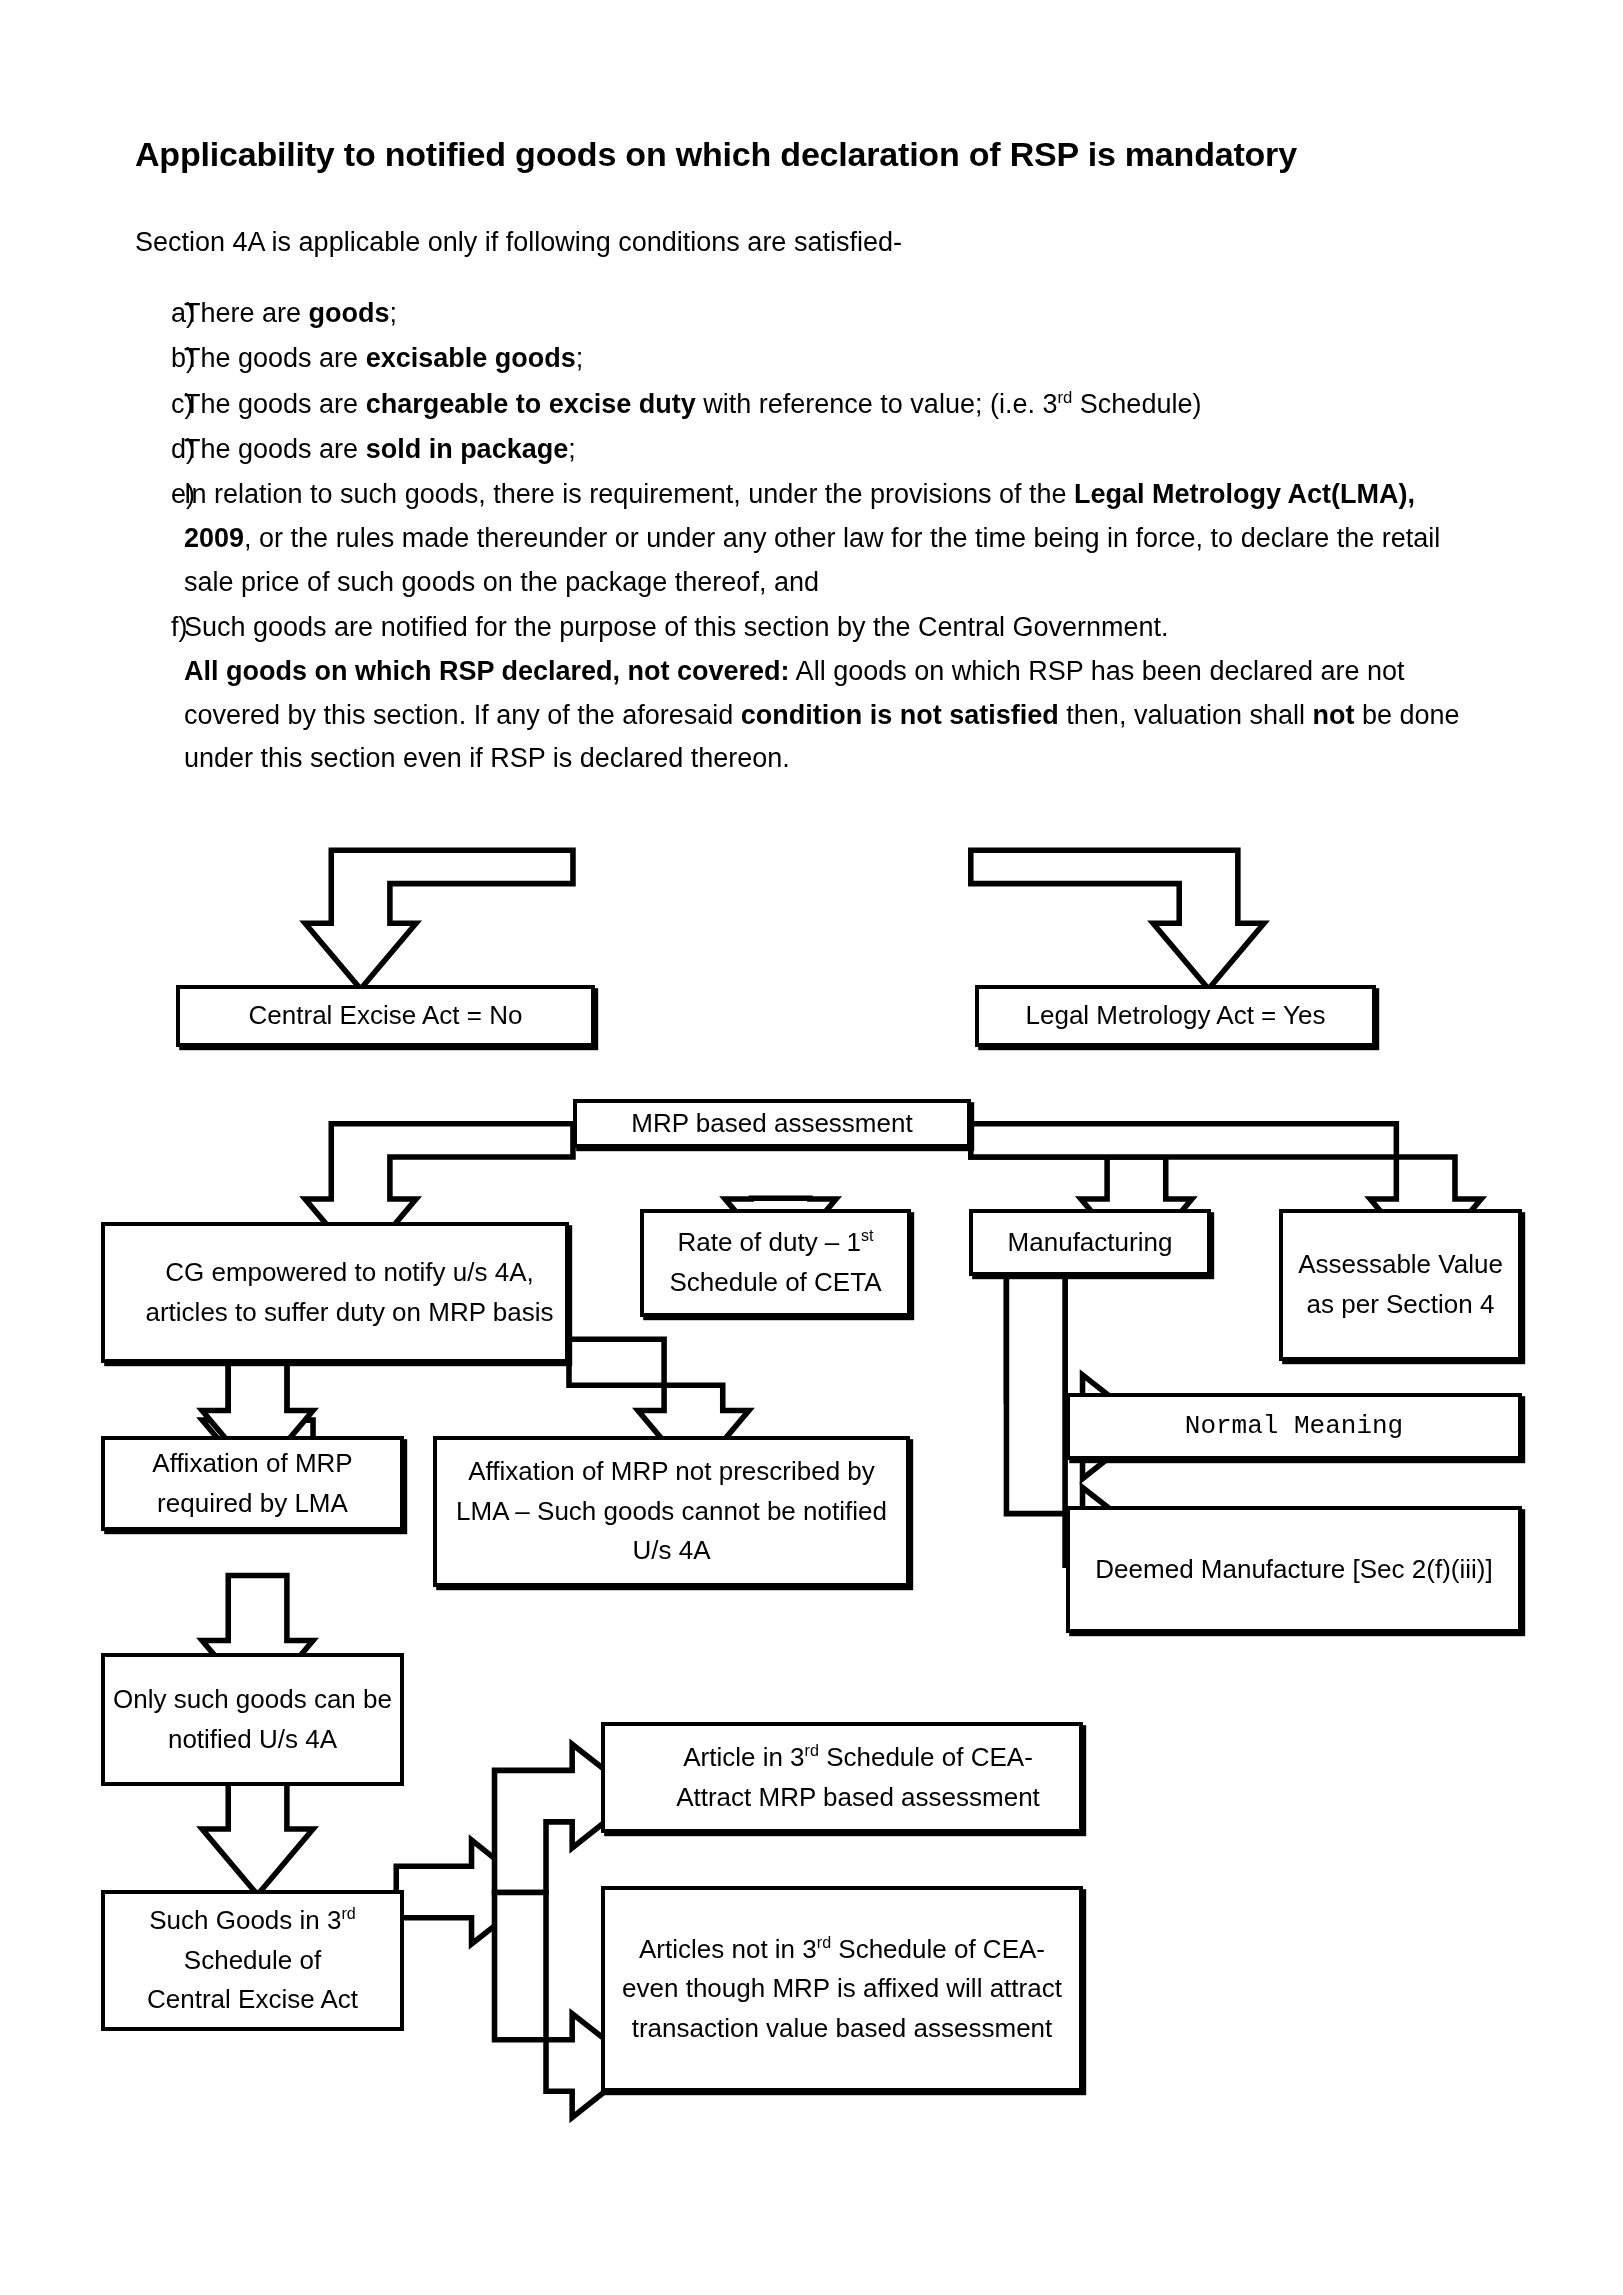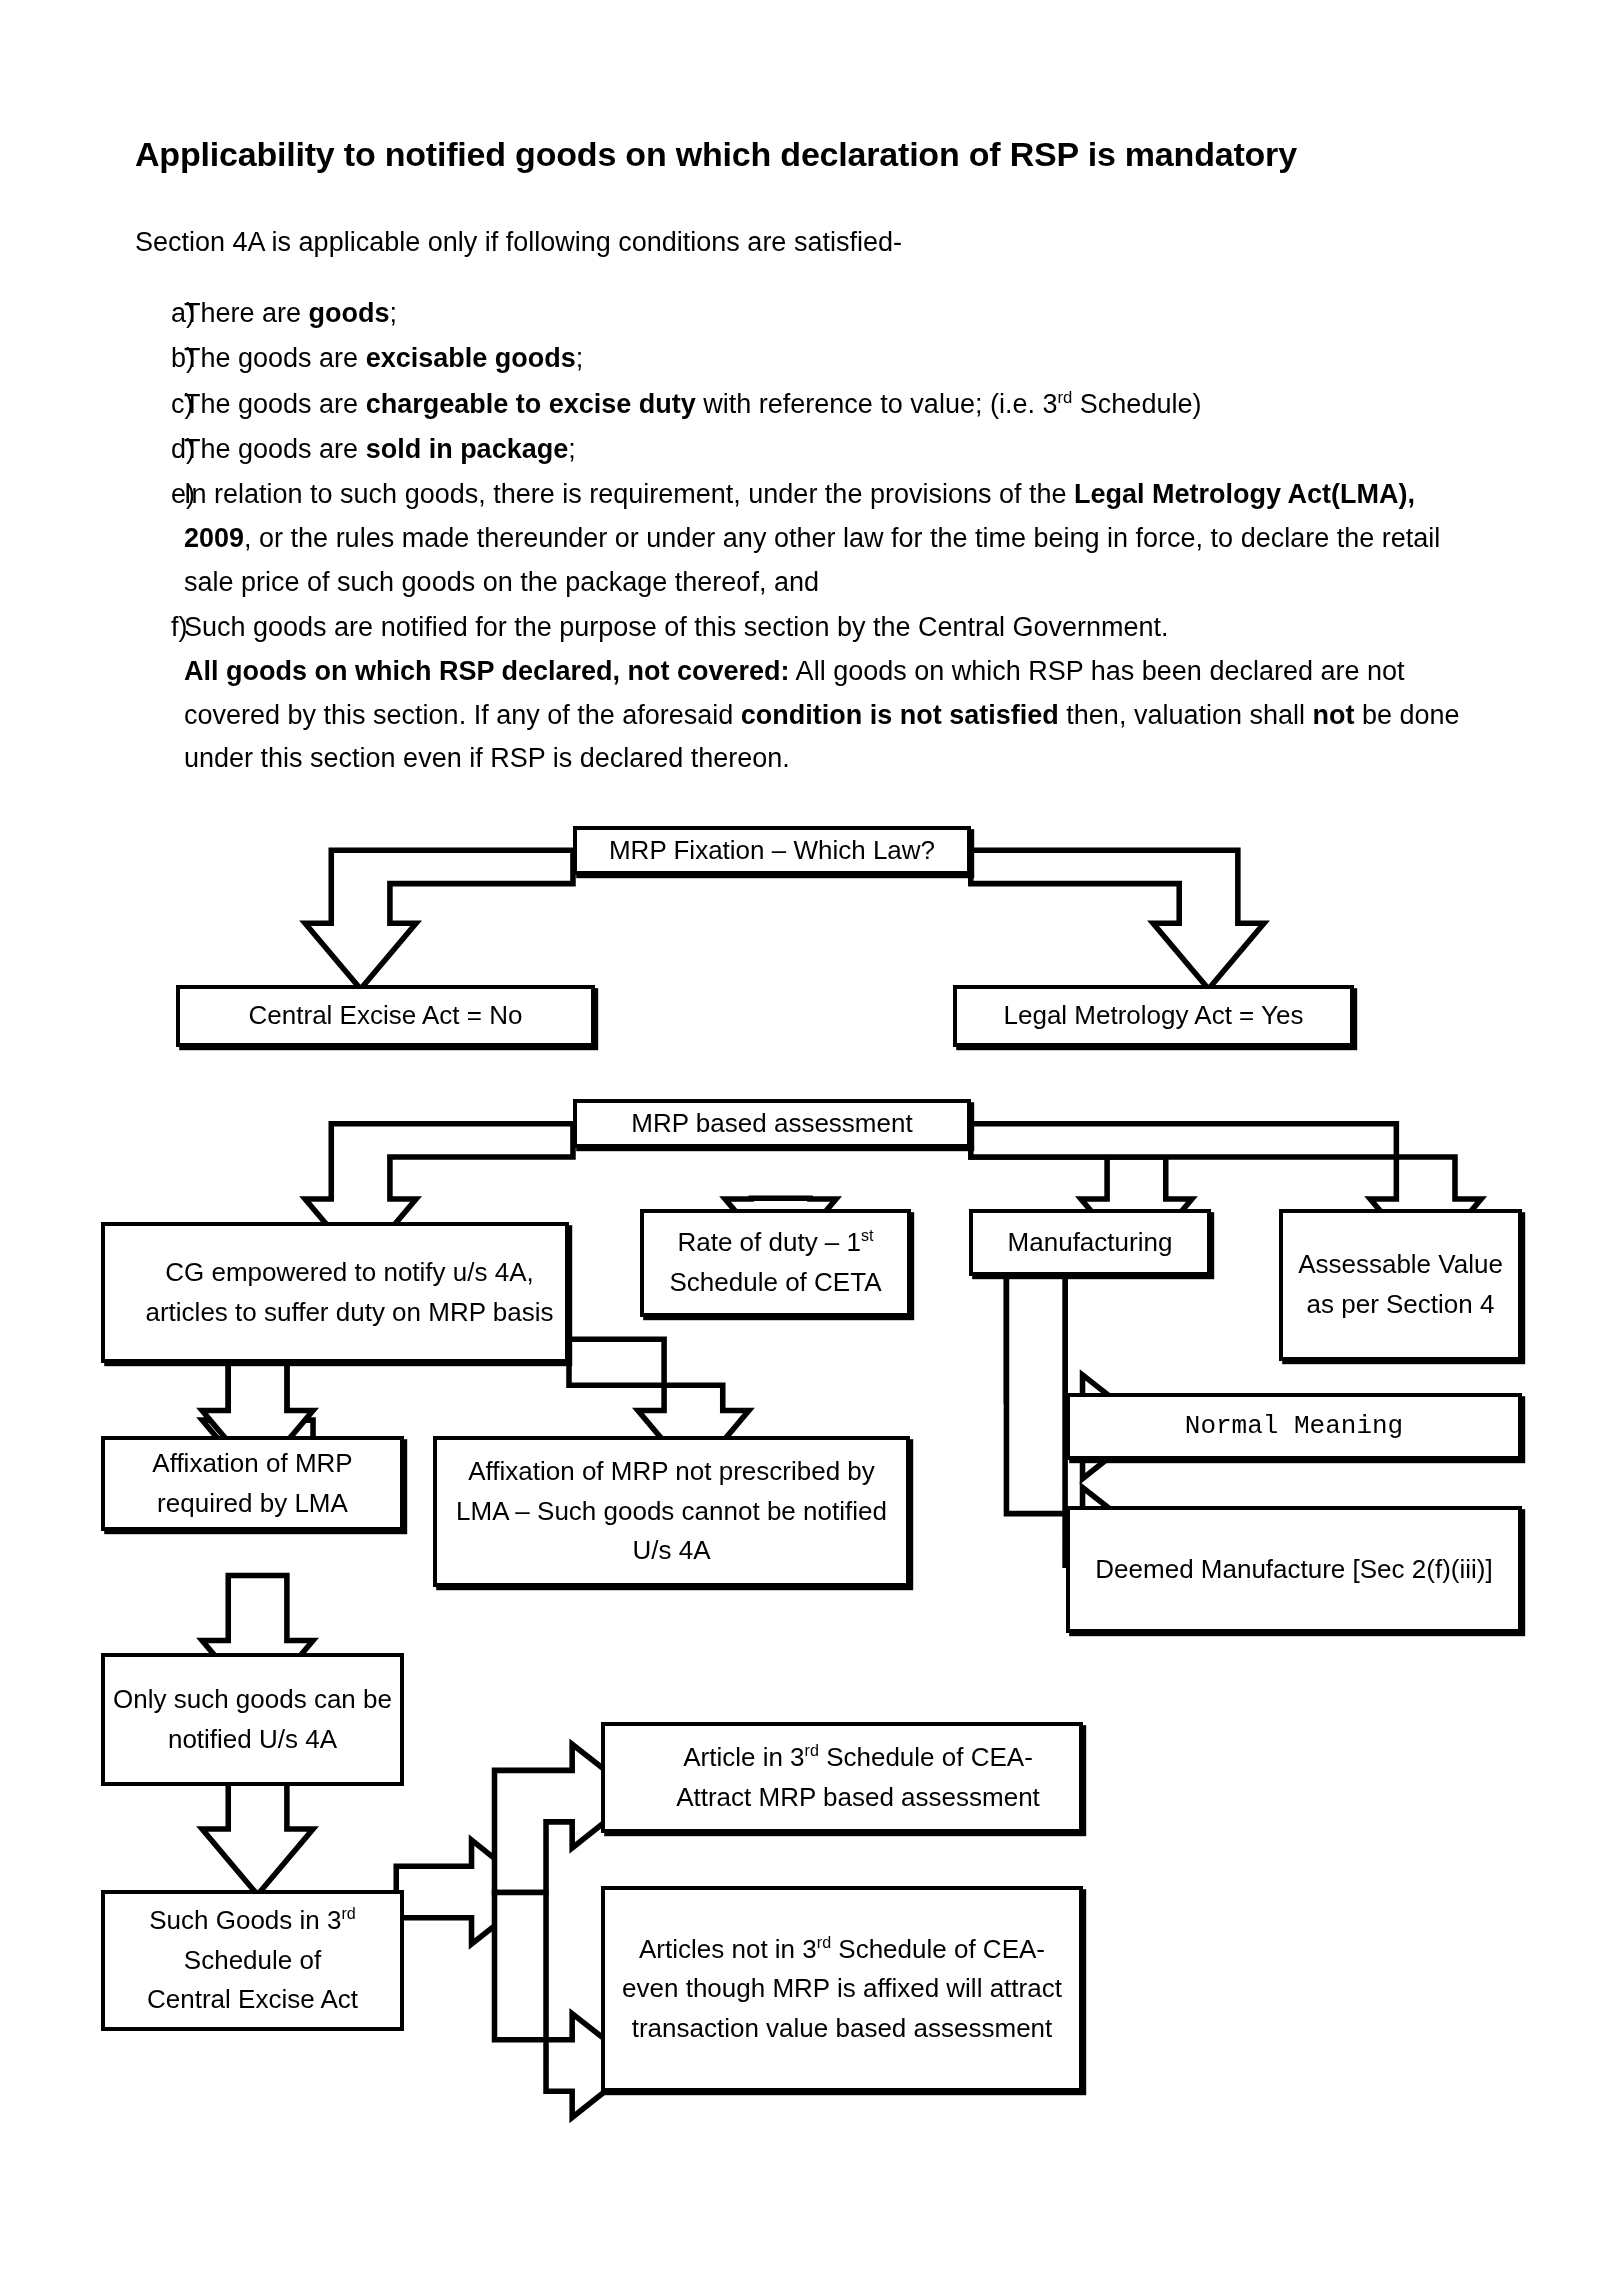--- a/index.html
+++ b/index.html
@@ -178,29 +178,26 @@
 
       <path d="M 288,2250 L 288,2308 L 255,2308 L 325,2391 L 395,2308 L 362,2308 L 362,2250 Z"></path>
 
       <path d="M 500,2355 L 595,2355 L 595,2322 L 678,2388 L 595,2453 L 595,2420 L 500,2420 Z"></path>
 
       <path d="M 624,2388 L 624,2234 L 722,2234 L 722,2201 L 805,2266 L 722,2332 L 722,2299 L 689,2299 L 689,2388 Z"></path>
 
       <path d="M 624,2388 L 624,2574 L 722,2574 L 722,2541 L 805,2606 L 722,2672 L 722,2639 L 689,2639 L 689,2388 Z"></path>
     </svg>
 
-    <div class="node shadow" style="left:573px; top:826px; width:398px; height:49px;">
-      <span class="txt">MRP Fixation – Which Law?</span>
-    </div>
 
     <div class="node shadow" style="left:176px; top:985px; width:419px; height:62px;">
       <span class="txt">Central Excise Act = No</span>
     </div>
 
-    <div class="node shadow" style="left:953px; top:985px; width:401px; height:62px;">
+    <div class="node shadow" style="left:975px; top:985px; width:401px; height:62px;">
       <span class="txt">Legal Metrology Act = Yes</span>
     </div>
 
     <div class="node shadow" style="left:573px; top:1099px; width:398px; height:49px;">
       <span class="txt">MRP based assessment</span>
     </div>
 
     <div class="node shadow" style="left:101px; top:1222px; width:468px; height:141px;padding-left:37px;">
       <span class="txt">CG empowered to notify u/s 4A, articles to suffer duty on MRP basis</span>
     </div>

